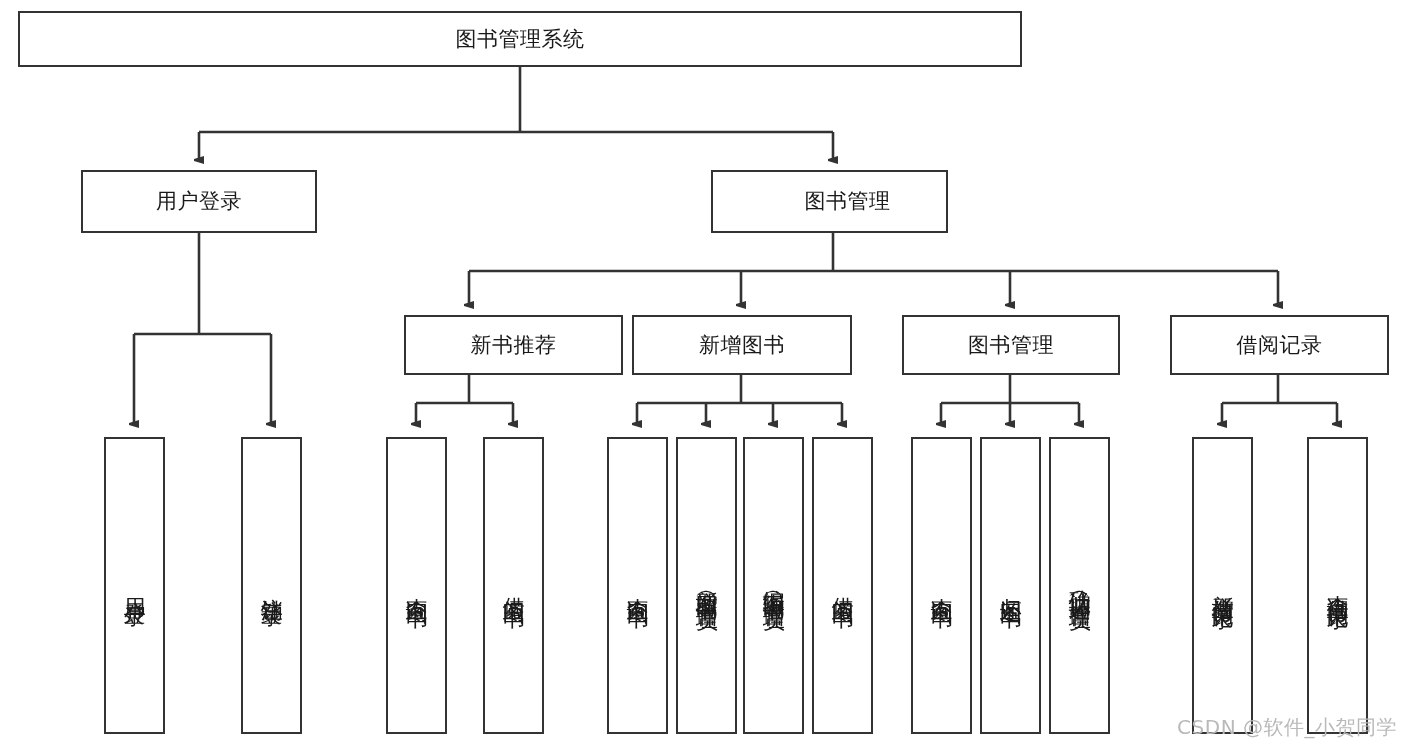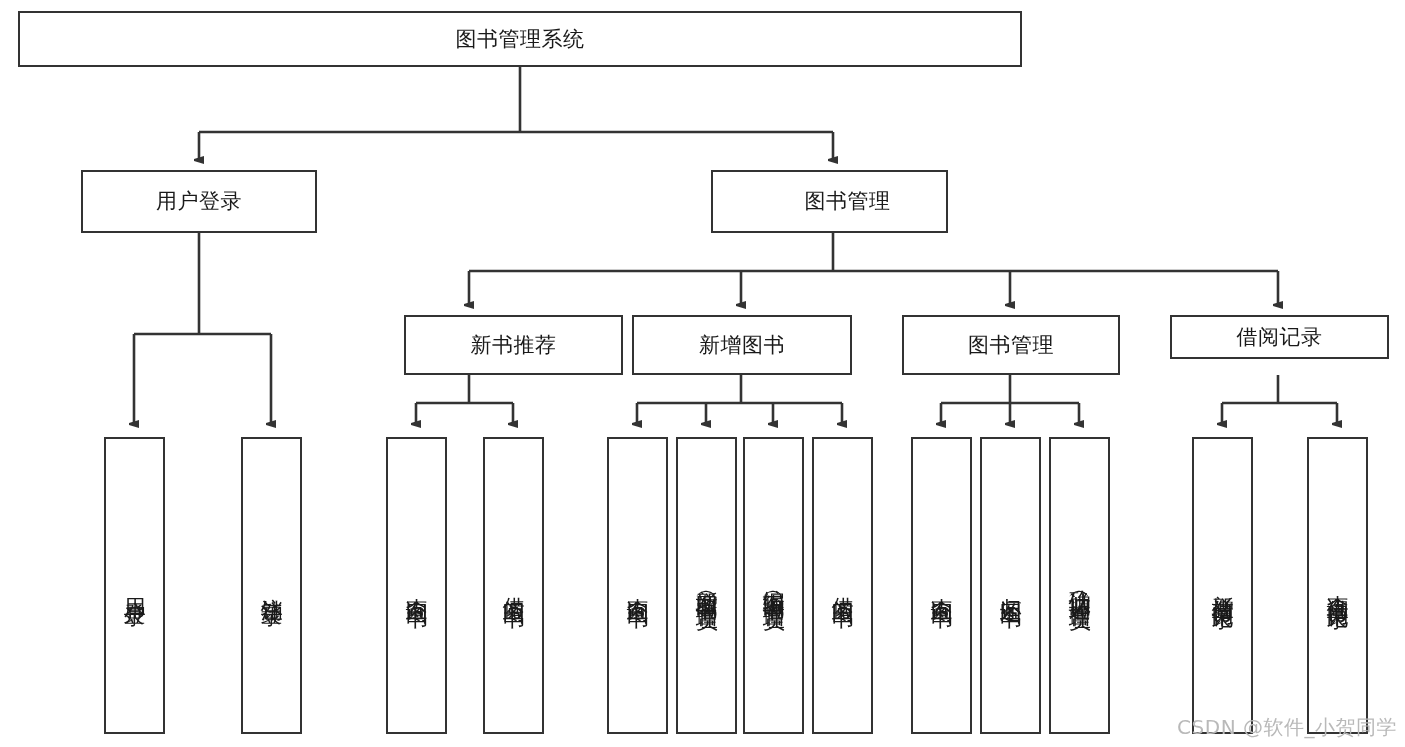--- a/index.html
+++ b/index.html
@@ -128,21 +128,21 @@
 
   <div class="node" style="left:360px; top:315px; width:219px; height:60px;margin-left:44px;">
     <span class="label">新书推荐</span>
   </div>
   <div class="node" style="left:632px; top:315px; width:220px; height:60px;">
     <span class="label">新增图书</span>
   </div>
   <div class="node" style="left:902px; top:315px; width:218px; height:60px;">
     <span class="label">图书管理</span>
   </div>
-  <div class="node" style="left:1170px; top:315px; width:219px; height:44px;">
+  <div class="node" style="left:1170px; top:315px; width:219px; height:60px;">
     <span class="label">借阅记录</span>
   </div>
 
   <div class="node leaf" style="left:104px; top:437px; width:61px; height:297px;">
     <span class="label">用户登录</span>
   </div>
   <div class="node leaf" style="left:241px; top:437px; width:61px; height:297px;">
     <span class="label">注销登录</span>
   </div>
 

